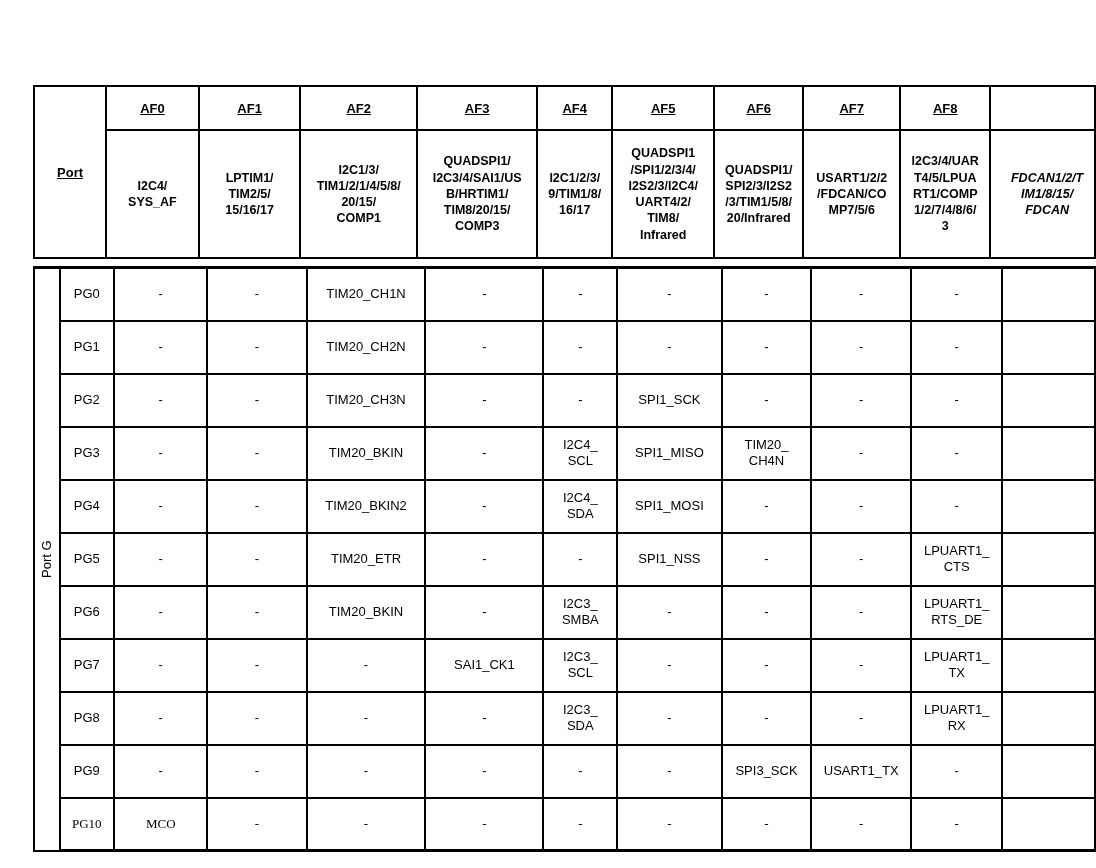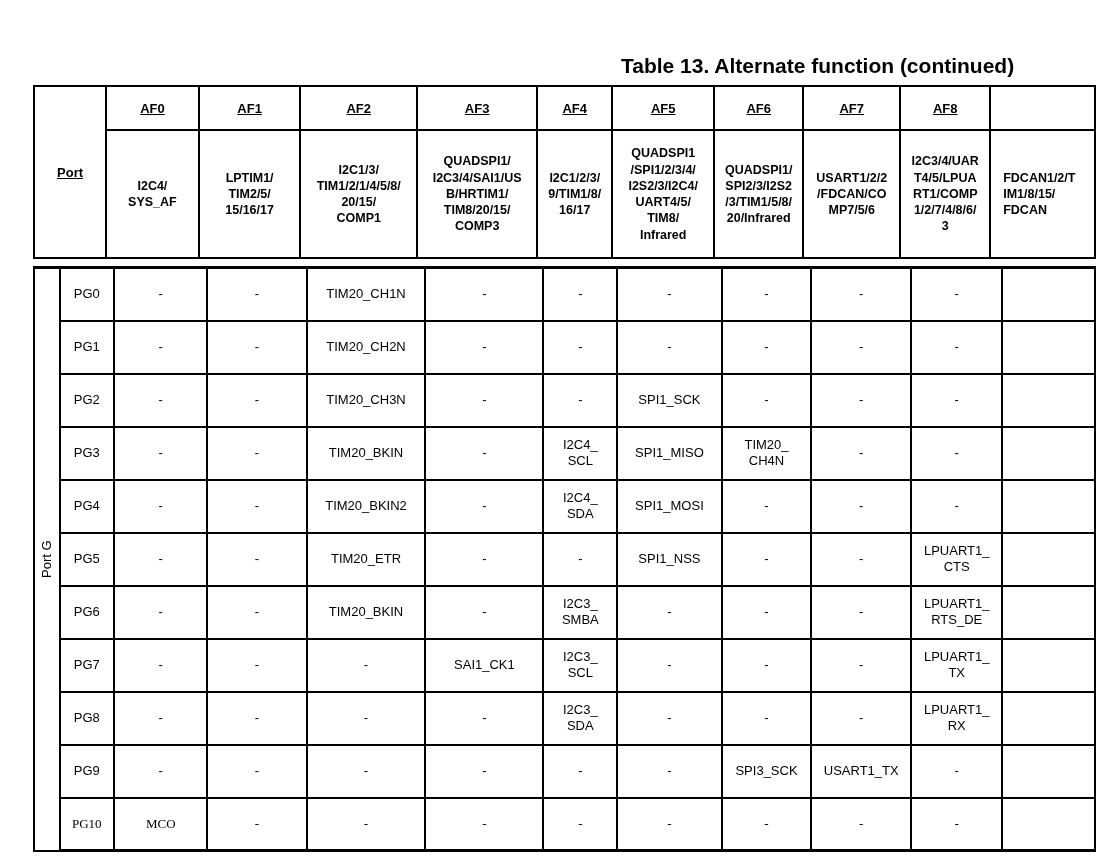--- a/index.html
+++ b/index.html
@@ -35,39 +35,38 @@
     overflow: hidden;
     white-space: pre-line;
     box-sizing: border-box;
   }
   
   .hdr-table { left: 33px; top: 85px; }
   .hdr-table th { font-weight: bold; }
   .hdr-table .af-label-row th { font-size: 13px; height: 44px; text-decoration: underline; }
   .hdr-table .af-desc-row th { font-size: 12.5px; line-height: 1.3; height: 128px; }
   .port-header-cell { font-size: 13px; margin-left: 40px; }
-  .af9-clip { text-align: left; padding-left: 12px; }
+  .af9-clip { text-align: center; padding-left: 12px; font-style: italic; }
   
   .body-table { left: 33px; top: 266px; }
   .body-table td { font-size: 13px; line-height: 1.25; height: 53px; }
   .body-table tr:first-child td { border-top-width: 3px; }
   .body-table tr:last-child td { border-bottom-width: 3px; font-family: Liberation Serif, serif; }
   .port-group-cell {
     writing-mode: vertical-rl;
     transform: rotate(180deg);
     font-size: 13px;
     padding: 2px 0;
   }
 </style>
 </head>
 <body>
 
 <div class="page">
 
-  <div class="doc-title">Table 13. Alternate function (continued)</div>
 
   <table class="hdr-table">
     <colgroup>
       <col style="width:85px">
       <col style="width:105px">
         <col style="width:117px">
         <col style="width:125px">
       <col style="width:128px">
         <col style="width:80px">
         <col style="width:110px">
@@ -104,21 +103,21 @@
 I2C3/4/SAI1/US
 B/HRTIM1/
 TIM8/20/15/
 COMP3</th>
       <th>I2C1/2/3/
 9/TIM1/8/
 16/17</th>
       <th>QUADSPI1
 /SPI1/2/3/4/
 I2S2/3/I2C4/
-UART4/5/
+UART4/2/
 TIM8/
 Infrared</th>
       <th>QUADSPI1/
 SPI2/3/I2S2
 /3/TIM1/5/8/
 20/Infrared</th>
       <th>USART1/2/2
 /FDCAN/CO
 MP7/5/6</th>
       <th>I2C3/4/UAR

